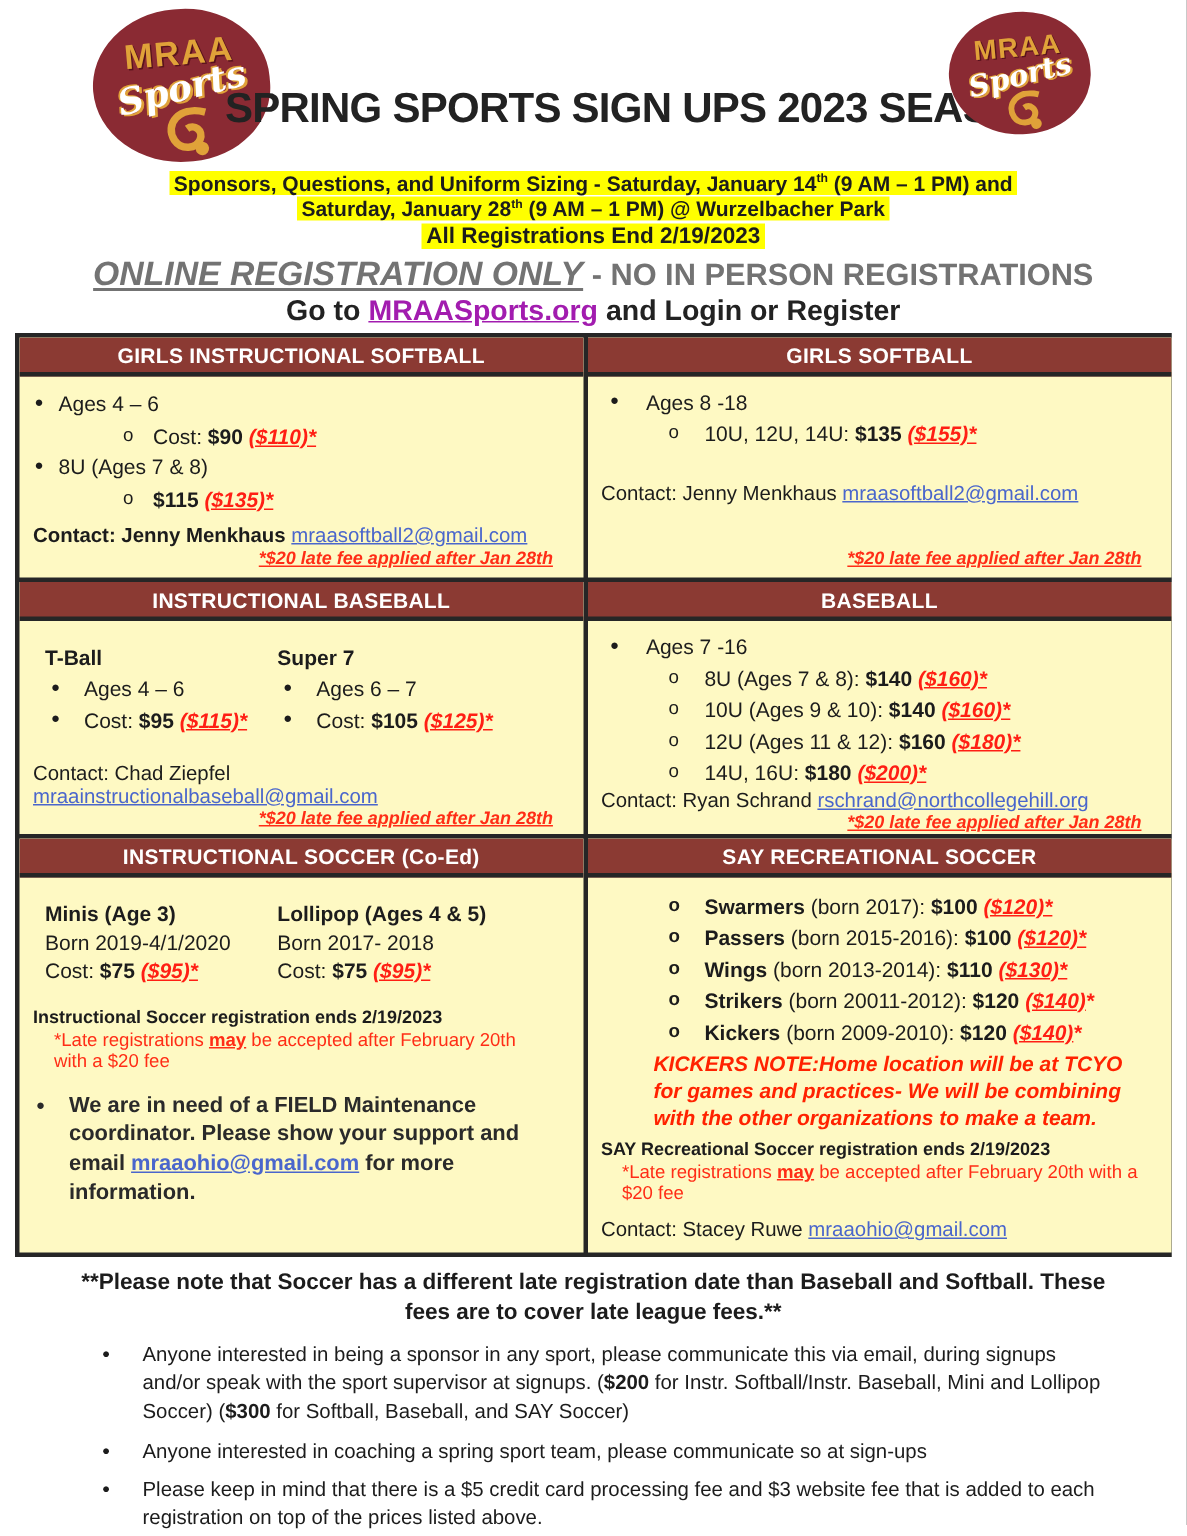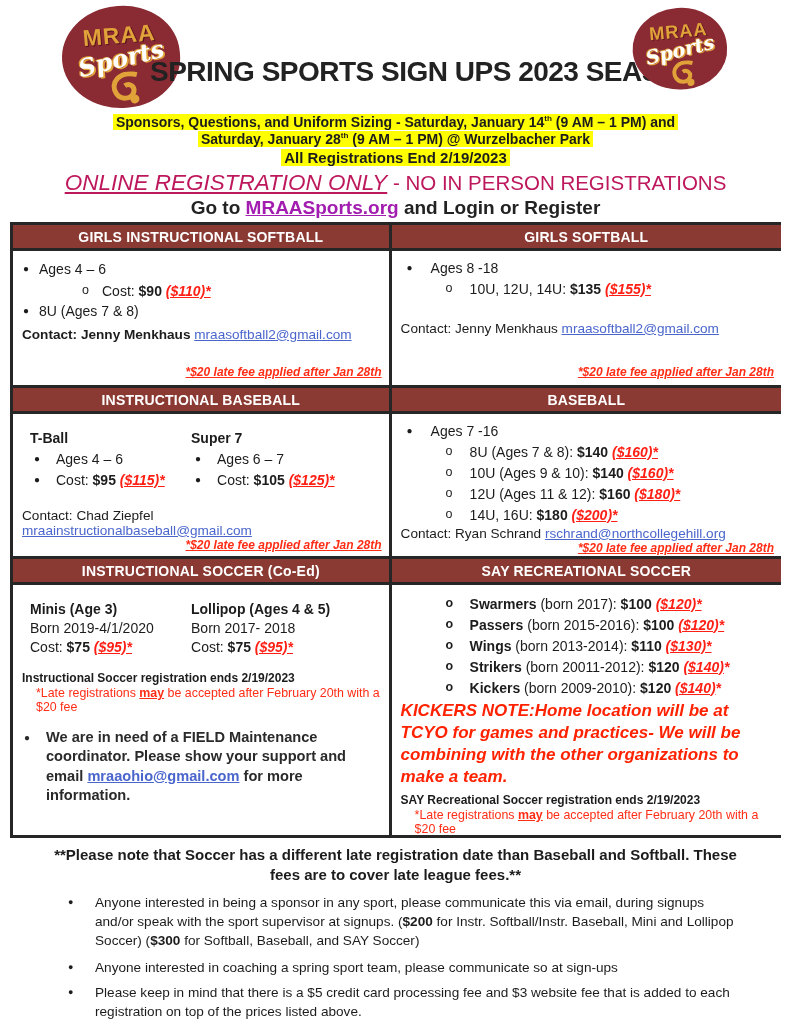--- a/index.html
+++ b/index.html
@@ -31,35 +31,35 @@
   .page-title {
     position:absolute; top:56px; left:150px; right:140px; text-align:center;
     font-size:28px; font-weight:700; letter-spacing:-0.5px; color:#222; white-space:nowrap;
   }
 
   
   .banner { text-align:center; line-height:1.2; }
   .bline { font-weight:700; font-size:14px; }
   .bline .hl, .bline3 .hl { background:#ffff00; padding:0 3px; }
   .bline3 { font-weight:700; font-size:15px; text-align:center; margin-top:1px; }
-  .redline { text-align:center; color:#be185d; font-weight:400; font-size:20.5px; margin-top:3px; }
+  .redline { text-align:center; color:#737373; font-weight:700; font-size:20.5px; margin-top:3px; }
   .redline .sg-iu { font-size:22.5px; }
   .goto { text-align:center; font-weight:700; font-size:19px; margin-top:1px; color:#222; }
 
   
   .sports-table {
     margin:3px 10px 0 10px; border:3px solid #262626; background:#262626;
     display:grid; grid-template-columns:49.1% 50.9%; grid-template-rows:160px 168px 276px; gap:3px;
   }
-  .cell { background:#ffffff; overflow:hidden; display:flex; flex-direction:column; }
+  .cell { background:#fef9c3; overflow:hidden; display:flex; flex-direction:column; }
   .cell-hd {
     background:#8b3a33; color:#ffffff; text-align:center; font-weight:700; font-size:14px;
     padding:4px 0 3px 0; border-bottom:3px solid #262626; letter-spacing:0.2px; flex:0 0 auto;
   }
-  .cell-body { flex:1 1 auto; display:flex; flex-direction:column; padding:6px 7px 6px 9px; font-size:14px; }
+  .cell-body { flex:1 1 auto; display:flex; flex-direction:column; padding:6px 20px 6px 9px; font-size:14px; }
 
   .b1  { position:relative; padding-left:17px; margin-top:4px; }
   .b1::before  { content:"●"; position:absolute; left:1px; top:2px; font-size:10px; }
   .b2  { position:relative; padding-left:80px; margin-top:6px; }
   .b2::before  { content:"o"; position:absolute; left:60px; top:0; font-size:12.5px; }
   .b1r { position:relative; padding-left:30px; margin-top:3px; }
   .b1r::before { content:"●"; position:absolute; left:6px; top:2px; font-size:10px; }
   .b2r { position:relative; padding-left:69px; margin-top:5px; }
   .b2r::before { content:"o"; position:absolute; left:45px; top:0; font-size:12.5px; }
   .b2s { position:relative; padding-left:69px; margin-top:5px; }
@@ -74,21 +74,21 @@
   .twocol { display:flex; margin-top:10px; }
   .tc1 { width:47%; padding-left:8px; }
   .tc2 { width:53%; }
   .tcname { font-weight:700; margin-bottom:3px; }
   .tcline { margin-top:3px; }
   .tcb { position:relative; padding-left:26px; margin-top:5px; }
   .tcb::before { content:"●"; position:absolute; left:4px; top:2px; font-size:10px; }
 
   .regends { font-weight:700; font-size:12px; margin-top:10px; }
   .latenote { color:#ff2d16; font-size:12.4px; padding-left:14px; margin-top:1px; }
-  .kick { color:#ff2200; font-weight:700; font-style:italic; font-size:17px; line-height:1.3; margin-top:4px; }
+  .kick { color:#ff2200; font-weight:700; font-style:italic; font-size:14px; line-height:1.3; margin-top:4px;margin-left:35px; }
   .fieldnote { position:relative; padding-left:24px; margin-top:14px; font-weight:700; font-size:14.6px; line-height:1.34; color:#2a2a2a; }
   .fieldnote::before { content:"●"; position:absolute; left:2px; top:3px; font-size:10px; }
 
   
   .fnote { text-align:center; font-weight:700; font-size:15px; line-height:1.35; margin:7px 42px 0 42px; }
   .fbul { position:relative; margin:8px 52px 0 66px; padding-left:29px; font-size:13.6px; line-height:1.4; }
   .fbul::before { content:"●"; position:absolute; left:2px; top:3px; font-size:9px; }
   .fbul.tight { margin-top:6px; }
 
   
@@ -140,20 +140,21 @@
 <div class="goto"><span>Go to </span><a class="lnk goto">MRAASports.org</a><span> and Login or Register</span></div>
 
 <div class="sports-table">
 
   <div class="cell">
     <div class="cell-hd">GIRLS INSTRUCTIONAL SOFTBALL</div>
     <div class="cell-body">
       <div class="b1">Ages 4 – 6</div>
       <div class="b2"><span>Cost: </span><span class="sg-b">$90 </span><span class="sg-red">($110)*</span></div>
       <div class="b1">8U (Ages 7 &amp; 8)</div>
+      <div class="b2"><span class="sg-b">$115 </span><span class="sg-red">($135)*</span></div>
       <div class="contact tight"><span class="sg-b">Contact: Jenny Menkhaus </span><a class="lnk">mraasoftball2@gmail.com</a></div>
       <div class="latefee">*$20 late fee applied after Jan 28th</div>
     </div>
   </div>
 
   <div class="cell">
     <div class="cell-hd">GIRLS SOFTBALL</div>
     <div class="cell-body">
       <div class="b1r">Ages 8 -18</div>
       <div class="b2r"><span>10U, 12U, 14U:  </span><span class="sg-b">$135 </span><span class="sg-red">($155)*</span></div>

